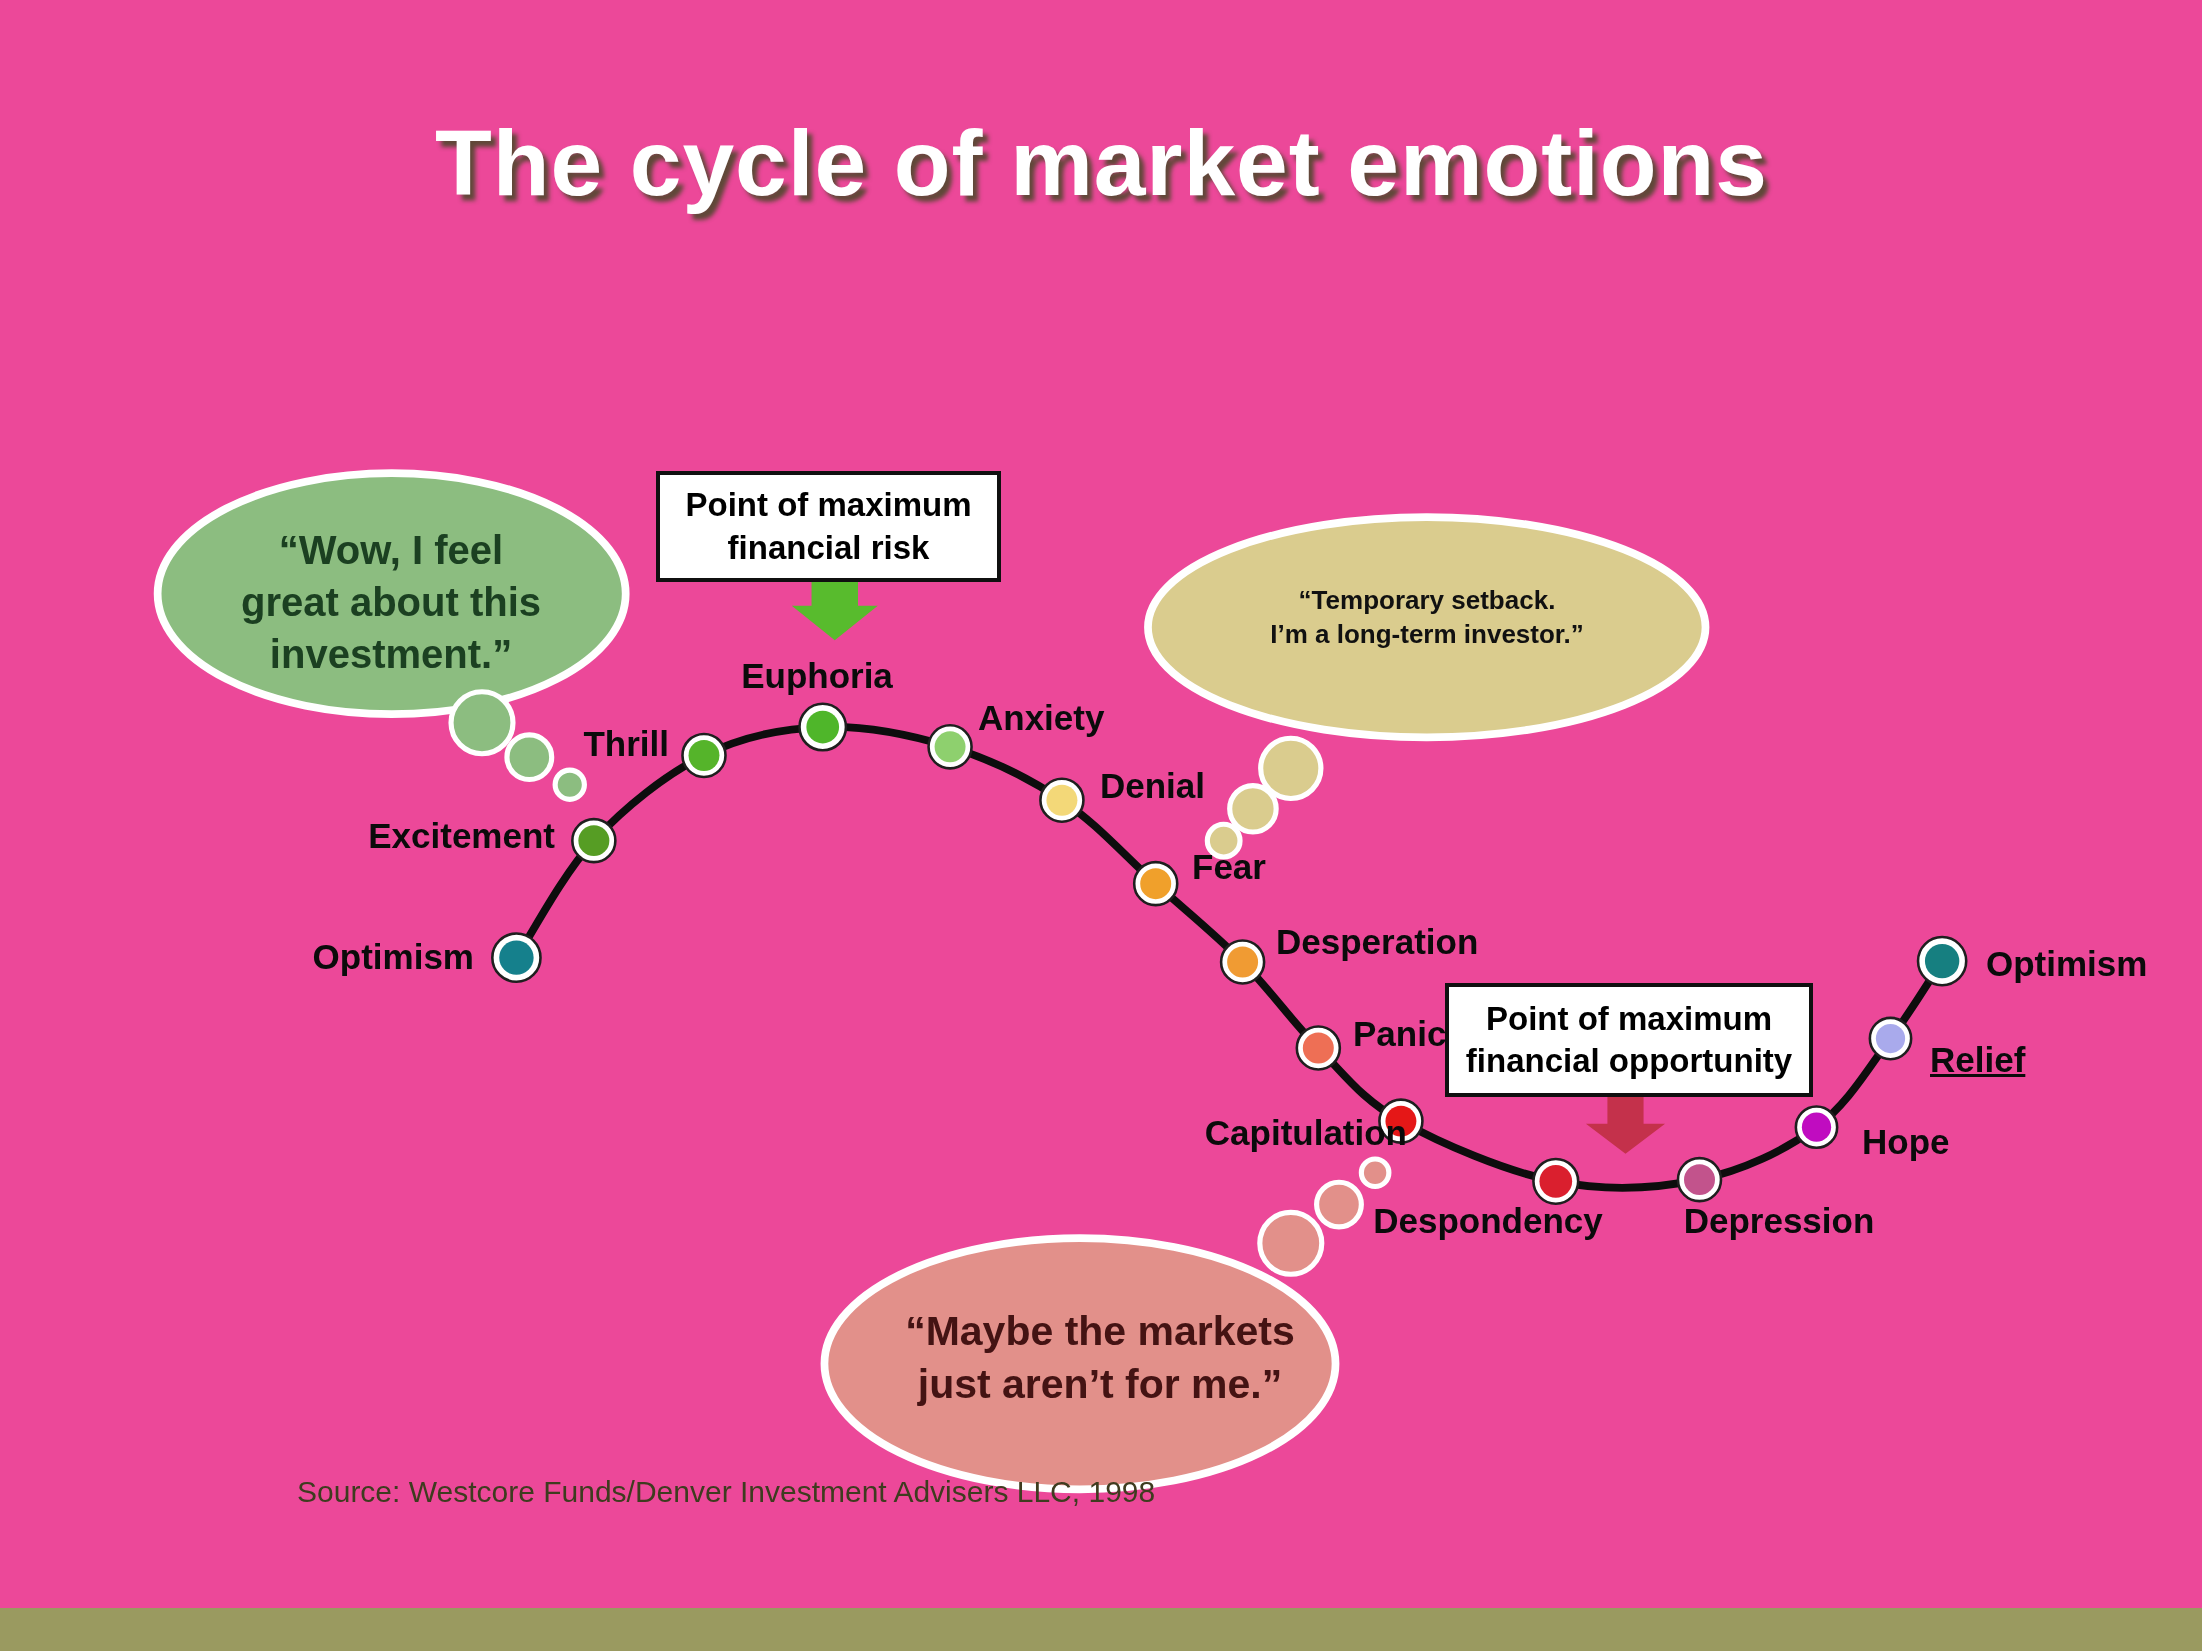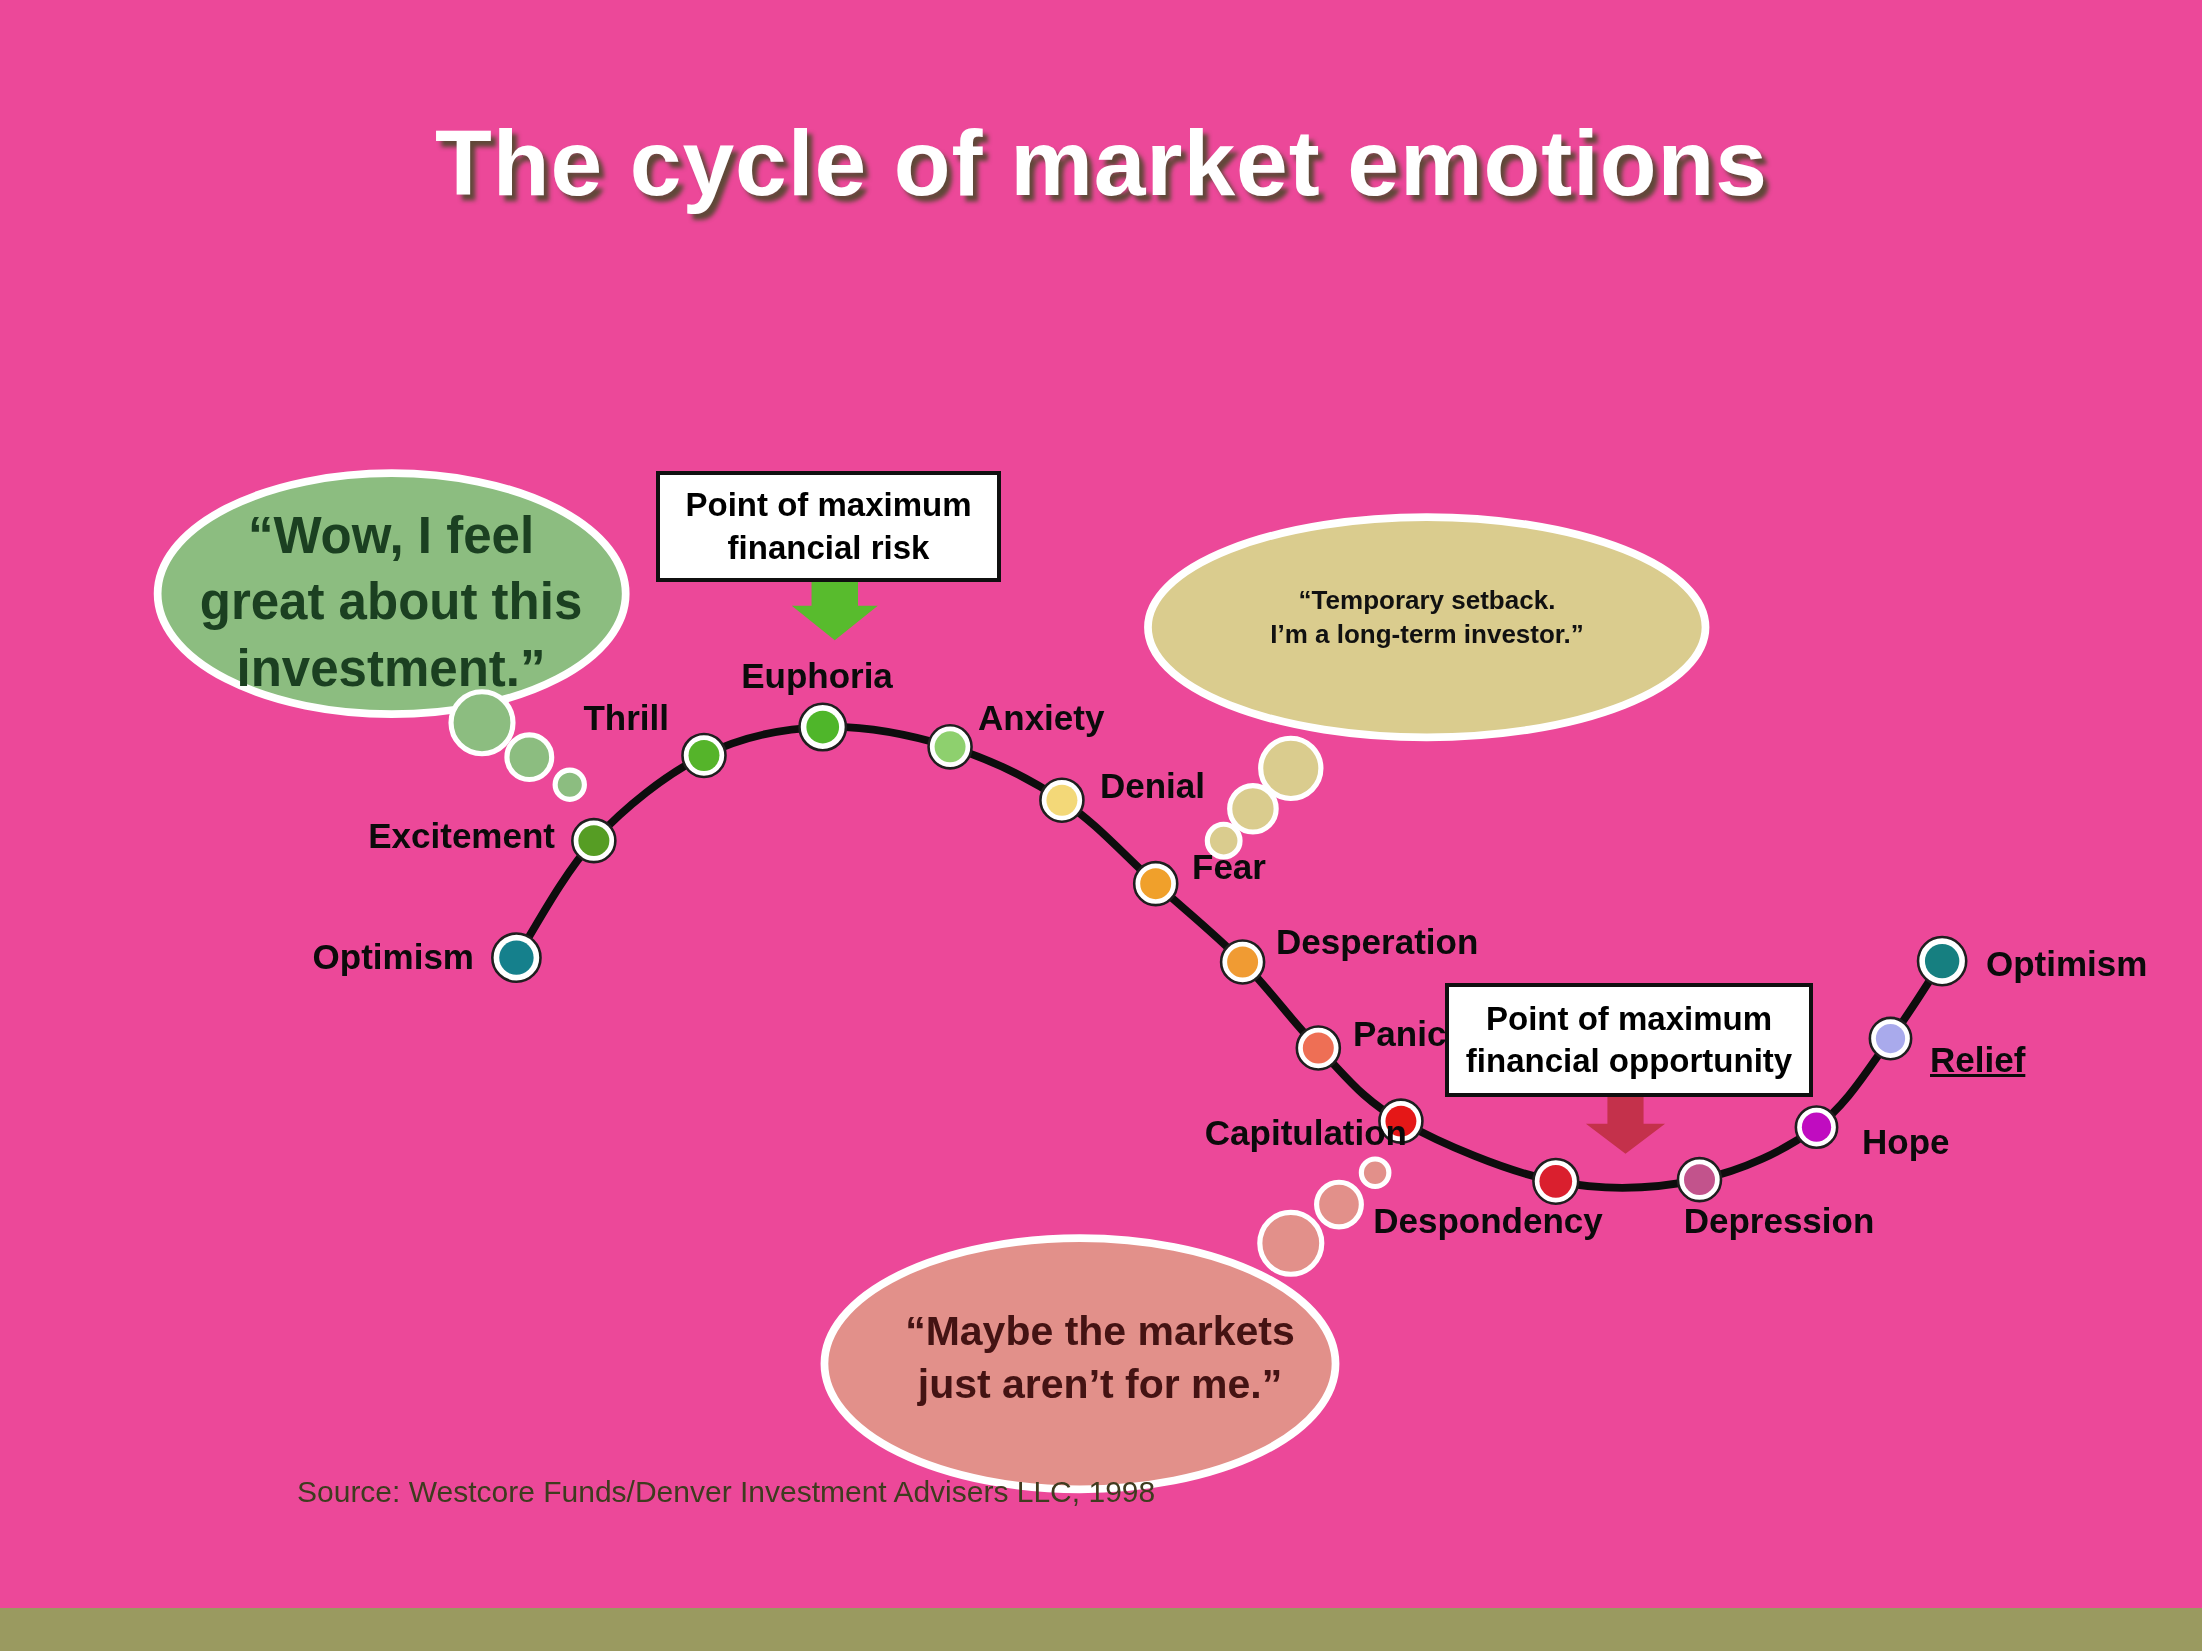--- a/index.html
+++ b/index.html
@@ -16,21 +16,21 @@
     white-space:nowrap;
   }
   .emotion-label{
     position:absolute; white-space:nowrap;
     font-size:35px; font-weight:bold; color:#0b0b0b;
   }
   .bubble-text{
     position:absolute; text-align:center; font-weight:bold;
     line-height:1.30; white-space:nowrap; transform:translate(-50%,-50%);
   }
-  .bubble-text.green{font-size:51px;}
+  .bubble-text.green{font-size:40px;}
   .bubble-text.tan{font-size:26px;}
   .bubble-text.pink{font-size:41px;margin-left:20px;}
   .bubble-text span{display:block;}
   .callout{
     position:absolute; box-sizing:border-box; background:#ffffff;
     border:4.3px solid #101010; display:flex; flex-direction:column;
     justify-content:center; text-align:center;
     font-size:33px; font-weight:bold; color:#000; line-height:1.28;
     white-space:nowrap;
   }
@@ -114,21 +114,21 @@
     <span>financial risk</span>
   </div>
   <div class="callout" style="left: 1445px; top: 983px; width: 368px; height: 114px;">
     <span>Point of maximum</span>
     <span>financial opportunity</span>
   </div>
 
   <div class="source">Source: Westcore Funds/Denver Investment Advisers LLC, 1998</div>
 <div class="emotion-label" style="left: 474px; top: 957px; transform: translate(-100%, -50%);">Optimism</div>
     <div class="emotion-label" style="left: 555px; top: 836px; transform: translate(-100%, -50%);">Excitement</div>
-    <div class="emotion-label" style="left: 669px; top: 718px; transform: translate(-100%, -50%); text-align: center;">Thrill</div>
+    <div class="emotion-label" style="left: 669px; top: 744px; transform: translate(-100%, -50%); text-align: center;">Thrill</div>
     <div class="emotion-label" style="left: 817px; top: 676px; transform: translate(-50%, -50%);">Euphoria</div>
     <div class="emotion-label" style="left: 978px; top: 718px; transform: translate(0px, -50%);">Anxiety</div>
     <div class="emotion-label" style="left: 1100px; top: 786px; transform: translate(0px, -50%);">Denial</div>
     <div class="emotion-label" style="left: 1192px; top: 867px; transform: translate(0px, -50%);">Fear</div>
     <div class="emotion-label" style="left: 1276px; top: 942px; transform: translate(0px, -50%);">Desperation</div>
     <div class="emotion-label" style="left: 1353px; top: 1034px; transform: translate(0px, -50%);">Panic</div>
     <div class="emotion-label" style="left: 1367px; top: 1133px; transform: translate(-100%, -50%); margin-left: 40px;">Capitulation</div>
     <div class="emotion-label" style="left: 1488px; top: 1221px; transform: translate(-50%, -50%);">Despondency</div>
     <div class="emotion-label" style="left: 1779px; top: 1221px; transform: translate(-50%, -50%);">Depression</div>
     <div class="emotion-label" style="left: 1862px; top: 1142px; transform: translate(0px, -50%); text-align: right;">Hope</div>

